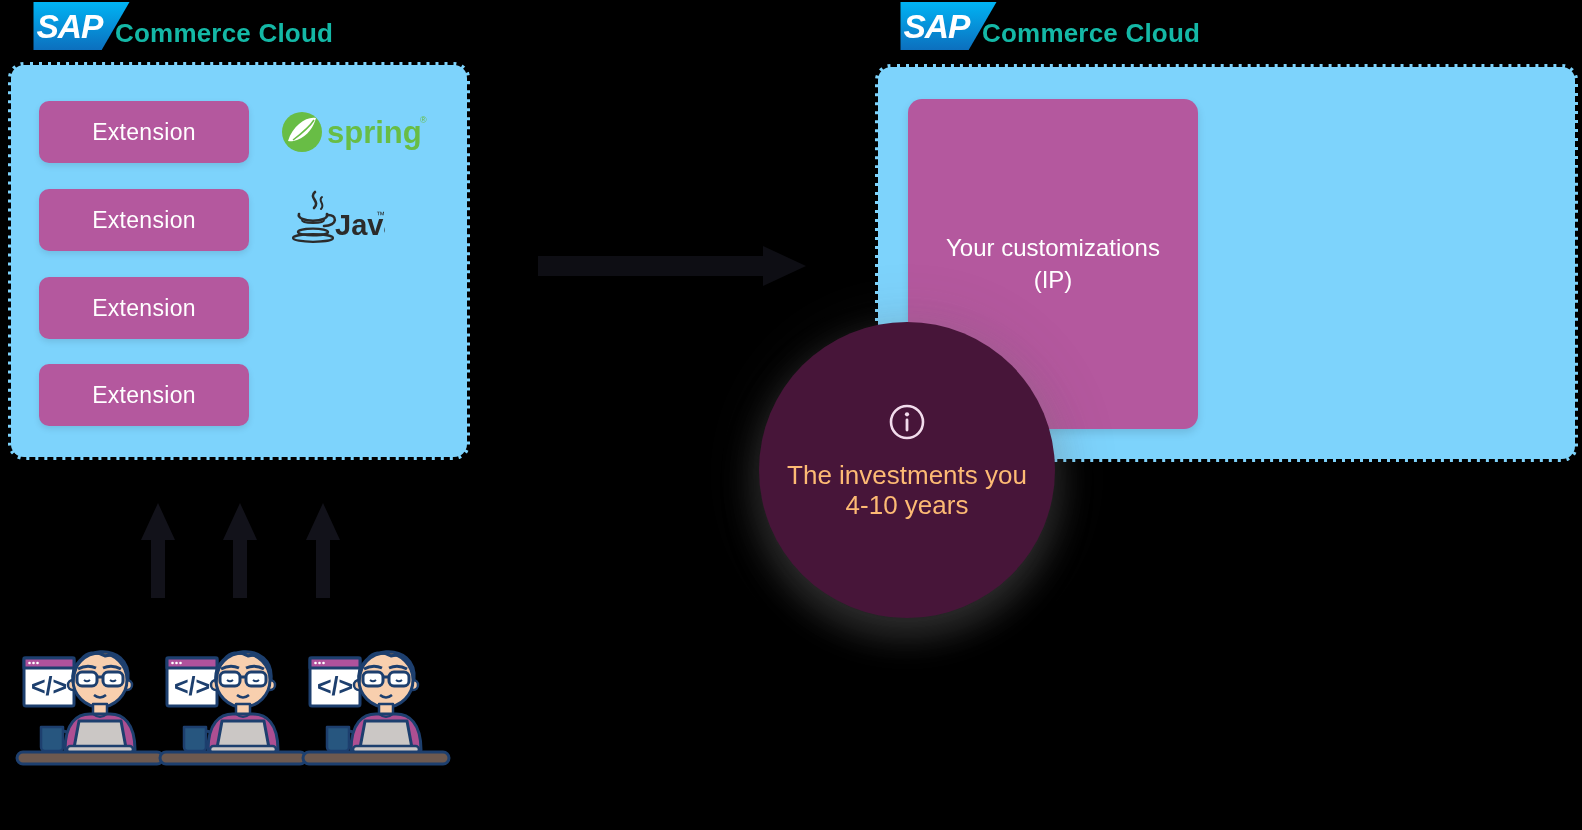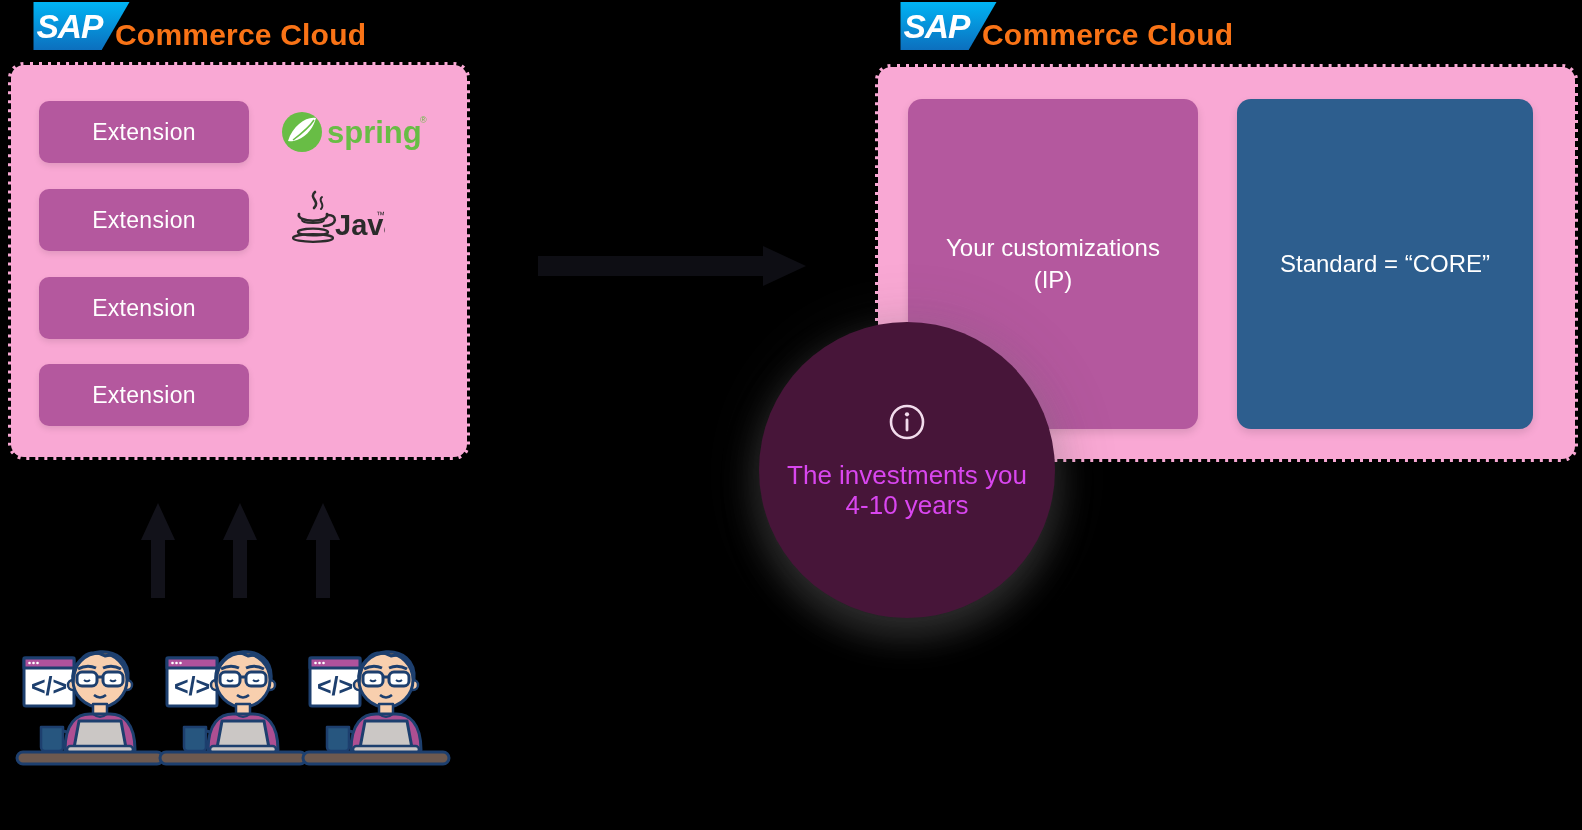--- a/index.html
+++ b/index.html
@@ -7,26 +7,26 @@
     position:relative; width:1582px; height:830px; background:#000;
     overflow:hidden; font-family:"Liberation Sans", sans-serif;
   }
 
   
   .brand { position:absolute; height:50px; }
   .brand-left  { left:33px;  top:2px; }
   .brand-right { left:900px; top:2px; }
   .brand-product {
     position:absolute; left:82px; top:16px; white-space:nowrap;
-    color:#f97316; font-size:30px; font-weight:700; letter-spacing:.2px;
+    color:#14b8a6; font-size:26px; font-weight:700; letter-spacing:.2px;
   }
 
   
   .panel {
-    position:absolute; background:#f9a8d4;
+    position:absolute; background:#7dd3fc;
     border:3px dashed #000; border-radius:16px;
   }
   .panel-left  { left:8px;   top:62px; width:456px; height:392px; }
   .panel-right { left:875px; top:64px; width:697px; height:392px; }
 
   
   .ext {
     position:absolute; left:28px; width:210px; height:62px;
     background:#b4589e; border-radius:10px; color:#fff; font-size:23px;
     display:flex; align-items:center; justify-content:center;
@@ -49,21 +49,21 @@
 
   
   .tooltip {
     position:absolute; left:759px; top:322px; width:296px; height:296px;
     border-radius:50%; background:#471539; z-index:6;
     display:flex; flex-direction:column; align-items:center; justify-content:center;
     padding-bottom:18px; box-sizing:border-box;
     box-shadow:0 16px 34px 4px rgba(125,125,125,.30), 0 4px 60px 8px rgba(90,90,90,.16);
   }
   .tooltip .info-wrap { margin-bottom:14px; }
-  .tooltip-line { color:#d946ef; font-size:26px; line-height:30px; text-align:center; }
+  .tooltip-line { color:#fdba74; font-size:26px; line-height:30px; text-align:center; }
 
   
   .up-arrows { position:absolute; left:140px; top:500px; }
   .mid-arrow { position:absolute; left:538px; top:244px; }
 
   
   .dev { position:absolute; top:625px; }
   .dev-1 { left:15px; } .dev-2 { left:158px; } .dev-3 { left:301px; }
 </style>
 </head>
@@ -139,23 +139,20 @@
       <polygon points="0,0 100,0 71,50 0,50" fill="url(#sapg)"></polygon>
       <text x="3" y="37" font-size="35" font-weight="bold" font-style="italic" letter-spacing="-1" fill="#ffffff">SAP</text>
     </svg>
     <div class="brand-product">Commerce Cloud</div>
   </div>
 
   <div class="panel panel-right">
     <div class="big-box box-customizations">
       <div>Your customizations</div>
       <div>(IP)</div>
-    </div>
-    <div class="big-box box-standard">
-      <div>Standard = “CORE”</div>
     </div>
   </div>
 
   <div class="tooltip">
     <div class="info-wrap">
       <svg width="40" height="40" viewBox="0 0 40 40">
         <circle cx="20" cy="20" r="16" fill="none" stroke="#f2dcec" stroke-width="2.6"></circle>
         <line x1="20" y1="18" x2="20" y2="28" stroke="#f2dcec" stroke-width="2.8" stroke-linecap="round"></line>
         <circle cx="20" cy="12.3" r="2.1" fill="#f2dcec"></circle>
       </svg>

